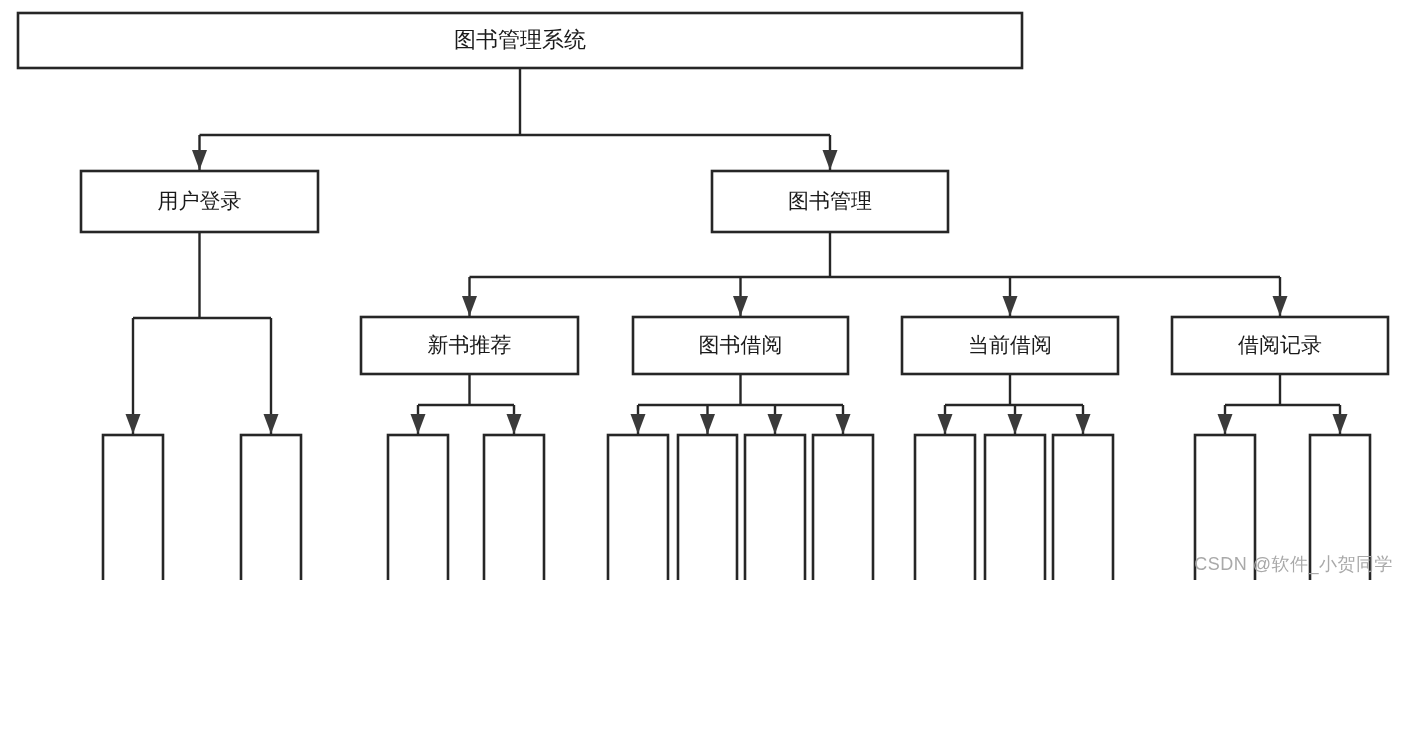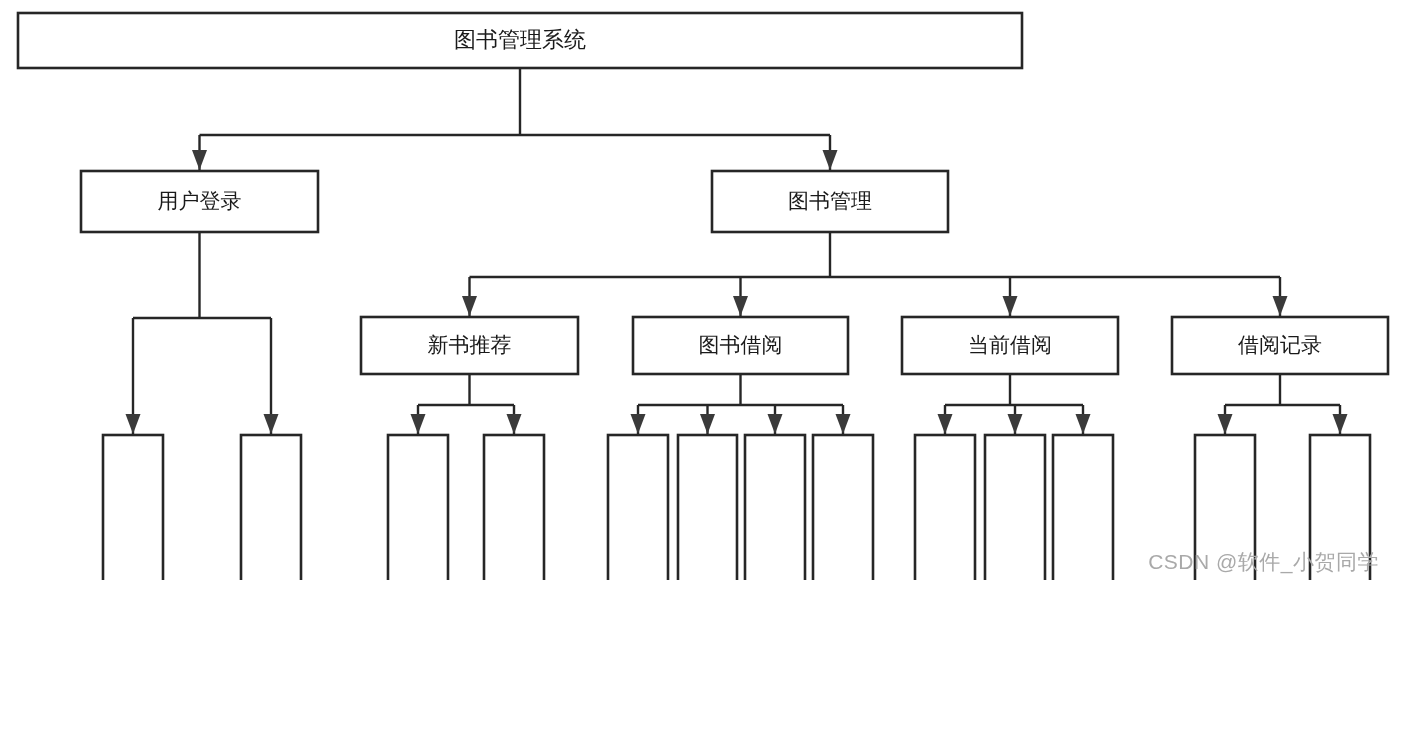--- a/index.html
+++ b/index.html
@@ -57,24 +57,24 @@
     font-family: "Liberation Sans", "DejaVu Sans", sans-serif;
     font-size: 21px;
     line-height: 1.08;
     color: #1a1a1a;
     letter-spacing: 2px;
     white-space: nowrap;
     pointer-events: none;
   }
   #watermark {
     position: absolute;
-    right: 26px;
+    right: 12px;
     bottom: 4px;
     font-family: "Liberation Sans", "DejaVu Sans", sans-serif;
-    font-size: 21px;
+    font-size: 18px;
     color: #a9a9a9;
     letter-spacing: 0.5px;
     white-space: nowrap;
   }
 </style>
 </head>
 <body>
 
 <div id="page">
 

